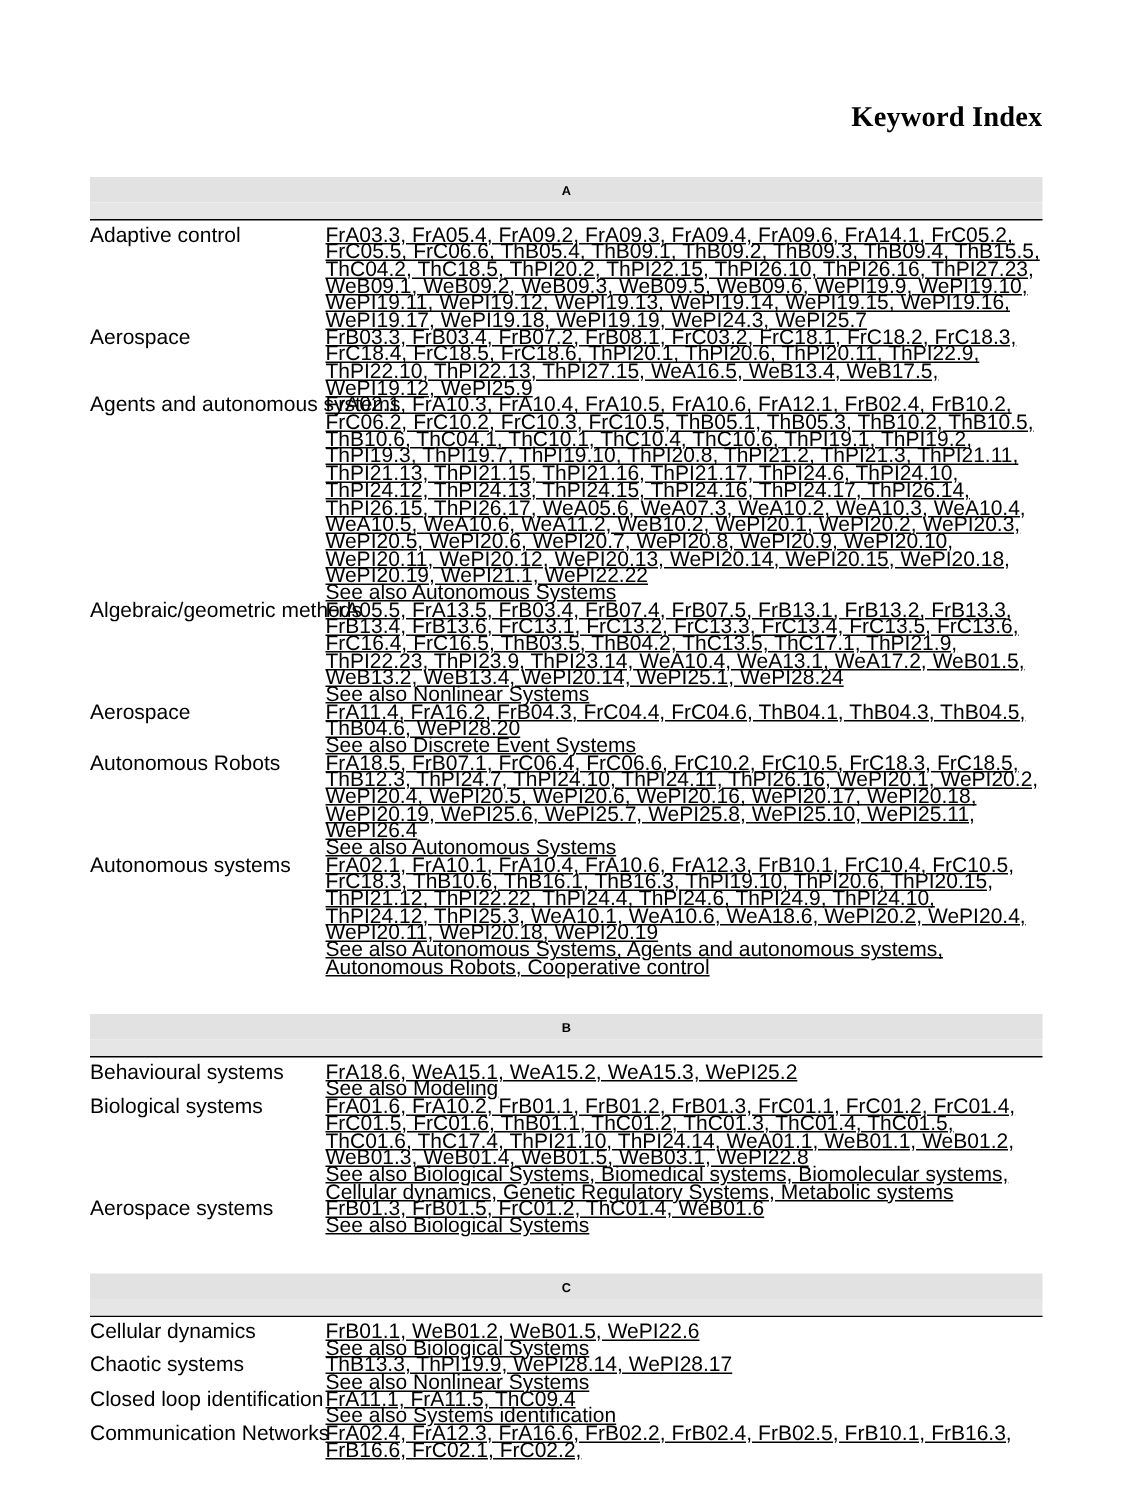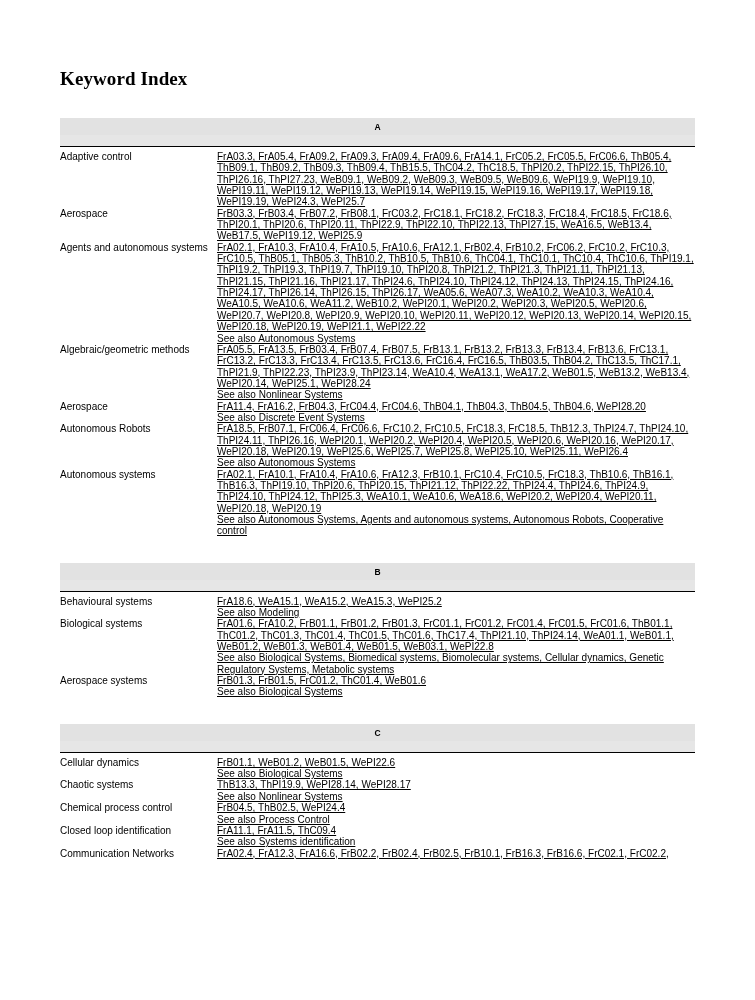--- a/index.html
+++ b/index.html
@@ -15,21 +15,21 @@
   }
   .page {
     width: 755px;
     box-sizing: border-box;
     padding: 0 60px;
   }
   .doc-title {
     font-family: "Liberation Serif", serif;
     font-weight: bold;
     font-size: 19px;
-    text-align: left;
+    text-align: right;
     margin: 0;
     padding-top: 68px;
     padding-bottom: 0;
     letter-spacing: 0.1px;
   }
   .section {
     margin-top: 26px;
   }
   .section.first {
     margin-top: 28px;
@@ -54,21 +54,21 @@
   }
   table.index-table {
     width: 635px;
     border-collapse: collapse;
     table-layout: fixed;
     margin-top: 4px;
   }
   table.index-table td {
     vertical-align: top;
     padding: 0;
-    font-size: 10px;
+    font-size: 14px;
     line-height: 11.35px;
   }
   td.term-cell {
     width: 157px;
     padding-right: 2px;
     white-space: nowrap;
   }
   td.refs-cell {
     width: 478px;
     text-decoration: underline;
@@ -157,24 +157,20 @@
           <tbody>
             <tr>
               <td class="term-cell">Cellular dynamics</td>
               <td class="refs-cell"><span class="refs-list">FrB01.1, WeB01.2, WeB01.5, WePI22.6</span><span class="see-also">See also Biological Systems</span></td>
             </tr>
             <tr>
               <td class="term-cell">Chaotic systems</td>
               <td class="refs-cell"><span class="refs-list">ThB13.3, ThPI19.9, WePI28.14, WePI28.17</span><span class="see-also">See also Nonlinear Systems</span></td>
             </tr>
             <tr>
-              <td class="term-cell">Chemical process control</td>
-              <td class="refs-cell"><span class="refs-list">FrB04.5, ThB02.5, WePI24.4</span><span class="see-also">See also Process Control</span></td>
-            </tr>
-            <tr>
               <td class="term-cell">Closed loop identification</td>
               <td class="refs-cell"><span class="refs-list">FrA11.1, FrA11.5, ThC09.4</span><span class="see-also">See also Systems identification</span></td>
             </tr>
             <tr>
               <td class="term-cell">Communication Networks</td>
               <td class="refs-cell"><span class="refs-list">FrA02.4, FrA12.3, FrA16.6, FrB02.2, FrB02.4, FrB02.5, FrB10.1, FrB16.3, FrB16.6, FrC02.1, FrC02.2,</span></td>
             </tr>
           </tbody>
         </table>
       </div>

